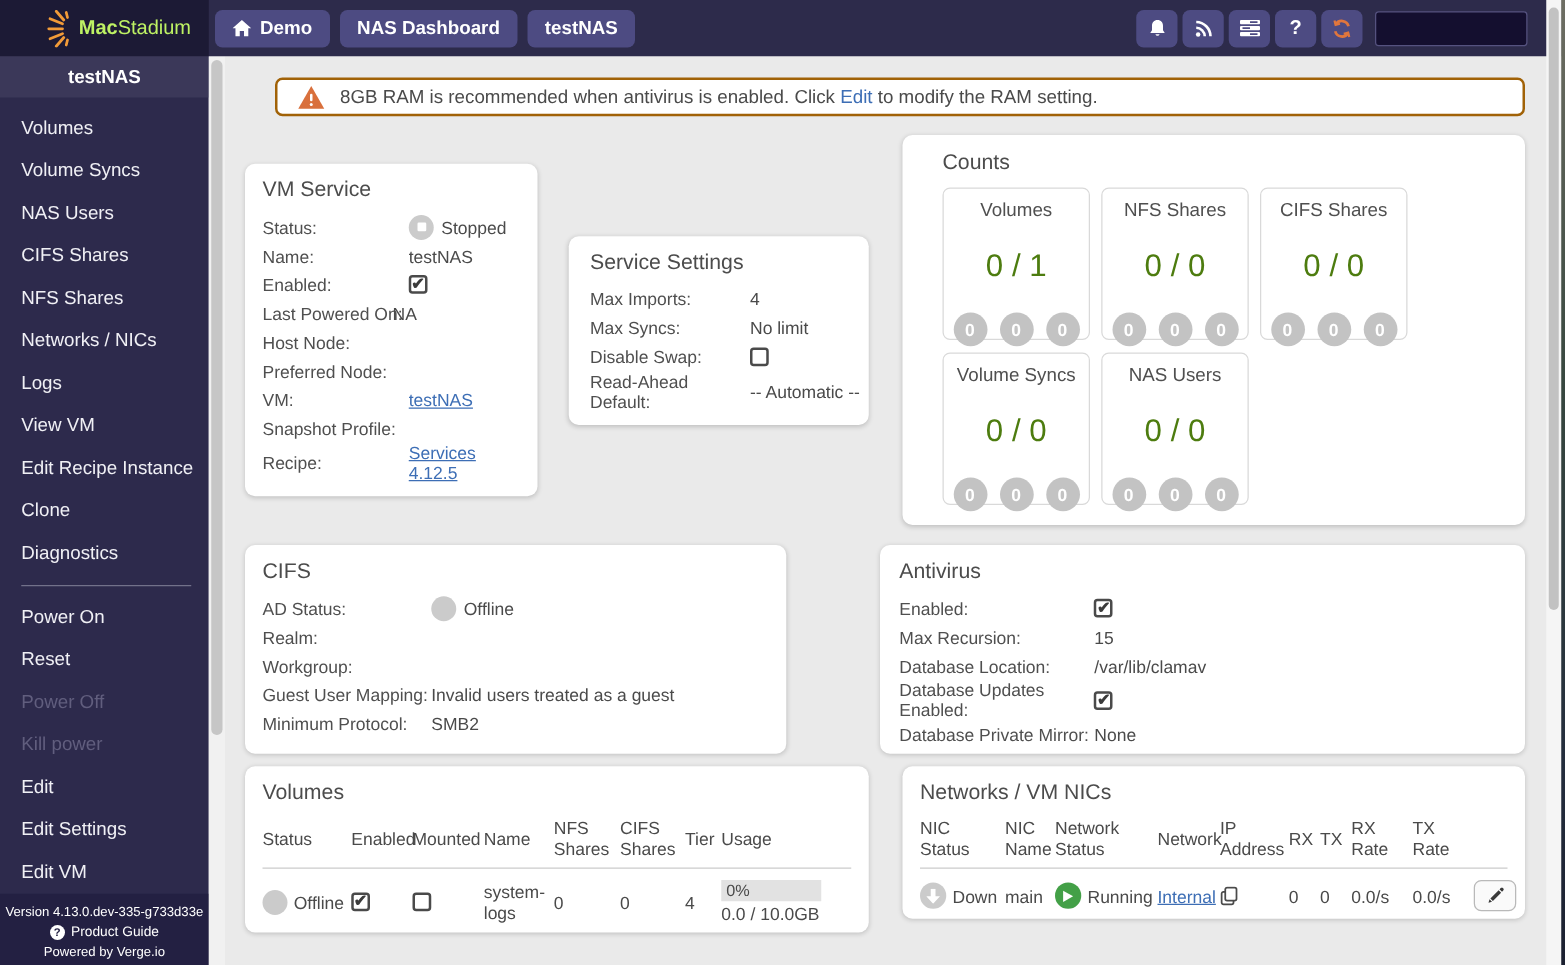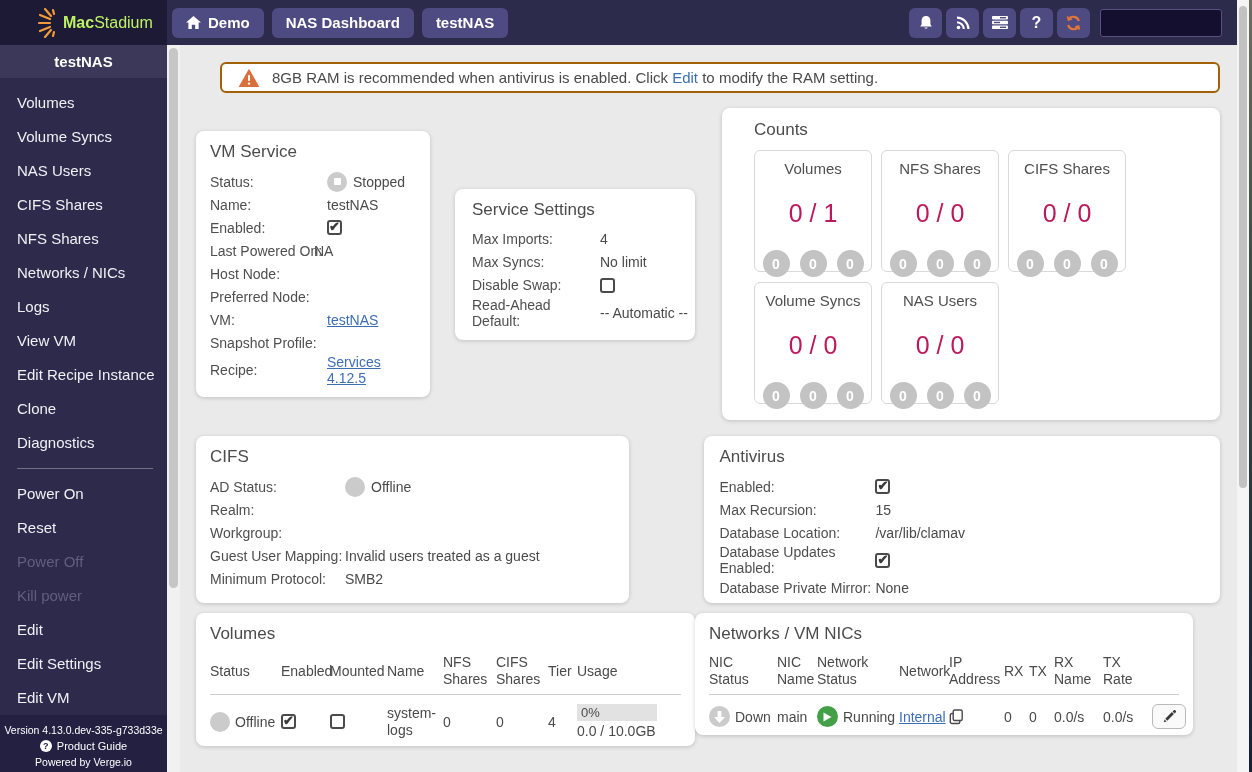--- a/index.html
+++ b/index.html
@@ -76,28 +76,28 @@
   
   .dot { width:20px; height:20px; border-radius:50%; background:#cbcbcb; display:inline-flex; align-items:center; justify-content:center; flex:0 0 auto; }
   .dot .sq { width:7px; height:7px; background:#fff; border-radius:1px; }
   .dot-green { background:#43a047; }
 
   
   .counts-card { width:498px; margin-left:27px; padding:12px 32px; height:312px; }
   .tiles-row { display:flex; gap:9px; margin-top:10px; }
   .tile { width:118px; height:122px; border:1px solid #d9d9d9; border-radius:6px; text-align:center; padding-top:9px; }
   .tile-label { font-size:15px; color:#4f4f4f; }
-  .tile-value { font-size:25px; color:#be185d; margin-top:22px; }
+  .tile-value { font-size:25px; color:#4d7c0f; margin-top:22px; }
   .badges { display:flex; justify-content:center; gap:10px; margin-top:22px; }
   .badge { width:27px; height:27px; border-radius:50%; background:#c3c3c3; color:#fff; font-size:14px; font-weight:bold; display:flex; align-items:center; justify-content:center; }
 
   
   .table-card { padding:11px 14px; }
   .vol-card { width:499px; height:133px; }
-  .net-card { width:498px; height:122px; }
+  .net-card { width:498px; margin-left:27px; height:122px; }
   .tbl { display:grid; align-items:center; color:#4a4a4a; font-size:14px; }
   .vol-grid { grid-template-columns:71px 49px 57px 56px 53px 52px 29px 1fr; }
   .net-grid { grid-template-columns:68px 40px 82px 50px 55px 25px 25px 49px 49px 1fr; }
   .th { color:#4a4a4a; font-size:14px; line-height:17px; padding:10px 4px 6px 0; }
   .hdr-row { border-bottom:1px solid #ccc; }
   .cell { padding:9px 4px 6px 0; display:flex; align-items:center; gap:5px; }
   .usage-bar { width:80px; height:17px; background:#e2e2e2; font-size:13px; color:#4a4a4a; padding-left:4px; line-height:17px; }
   .usage-text { font-size:14px; color:#4a4a4a; margin-top:2px; }
 
   .edit-pencil-btn { width:34px; height:25px; border:1px solid #b9b9b9; border-radius:6px; background:#fafafa; display:flex; align-items:center; justify-content:center; cursor:pointer; }
@@ -464,21 +464,21 @@
     <div class="card table-card net-card">
       <div class="card-title">Networks / VM NICs</div>
       <div class="tbl net-grid hdr-row">
         <div class="th">NIC Status</div>
         <div class="th">NIC Name</div>
         <div class="th">Network Status</div>
         <div class="th">Network</div>
         <div class="th">IP Address</div>
         <div class="th">RX</div>
         <div class="th">TX</div>
-        <div class="th">RX Name</div>
+        <div class="th">RX Rate</div>
         <div class="th">TX Rate</div>
         <div class="th"></div>
       </div>
       <div class="tbl net-grid">
         <div class="cell">
           <span class="dot" style="width:21px;height:21px;">
             <svg width="11" height="12" viewBox="0 0 11 12" fill="#fff">
                 <path d="M3.6 0 H7.4 V6 H11 L5.5 12 L0 6 H3.6 Z"></path>
               </svg>
           </span>

